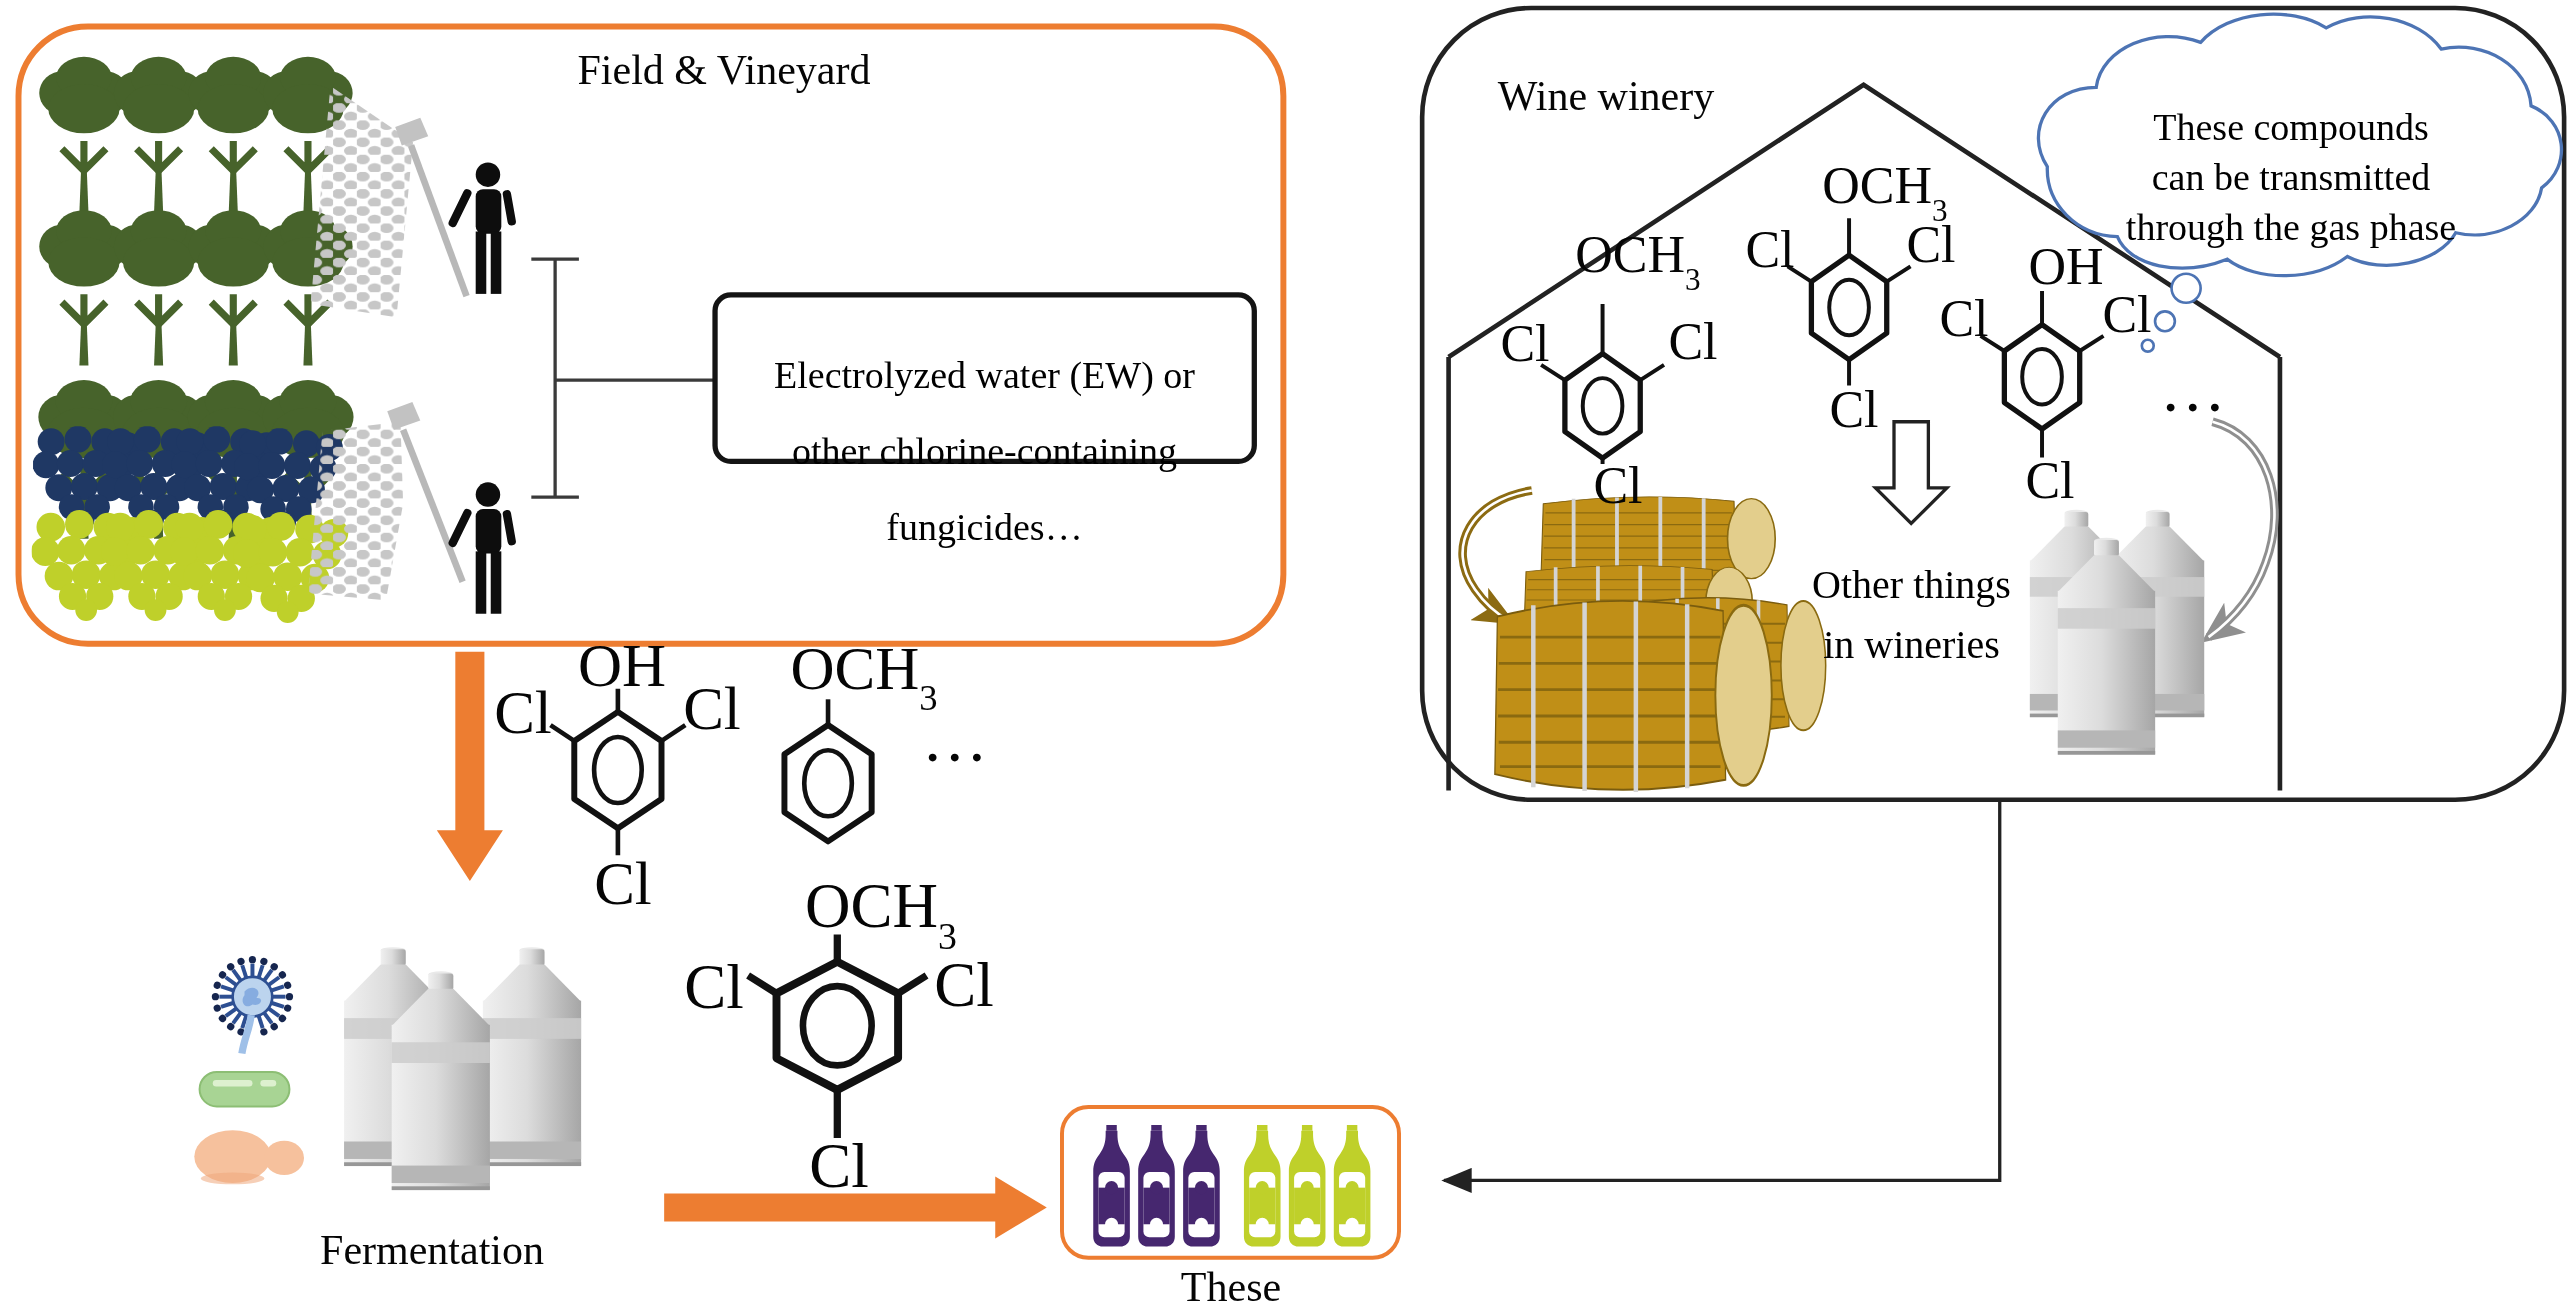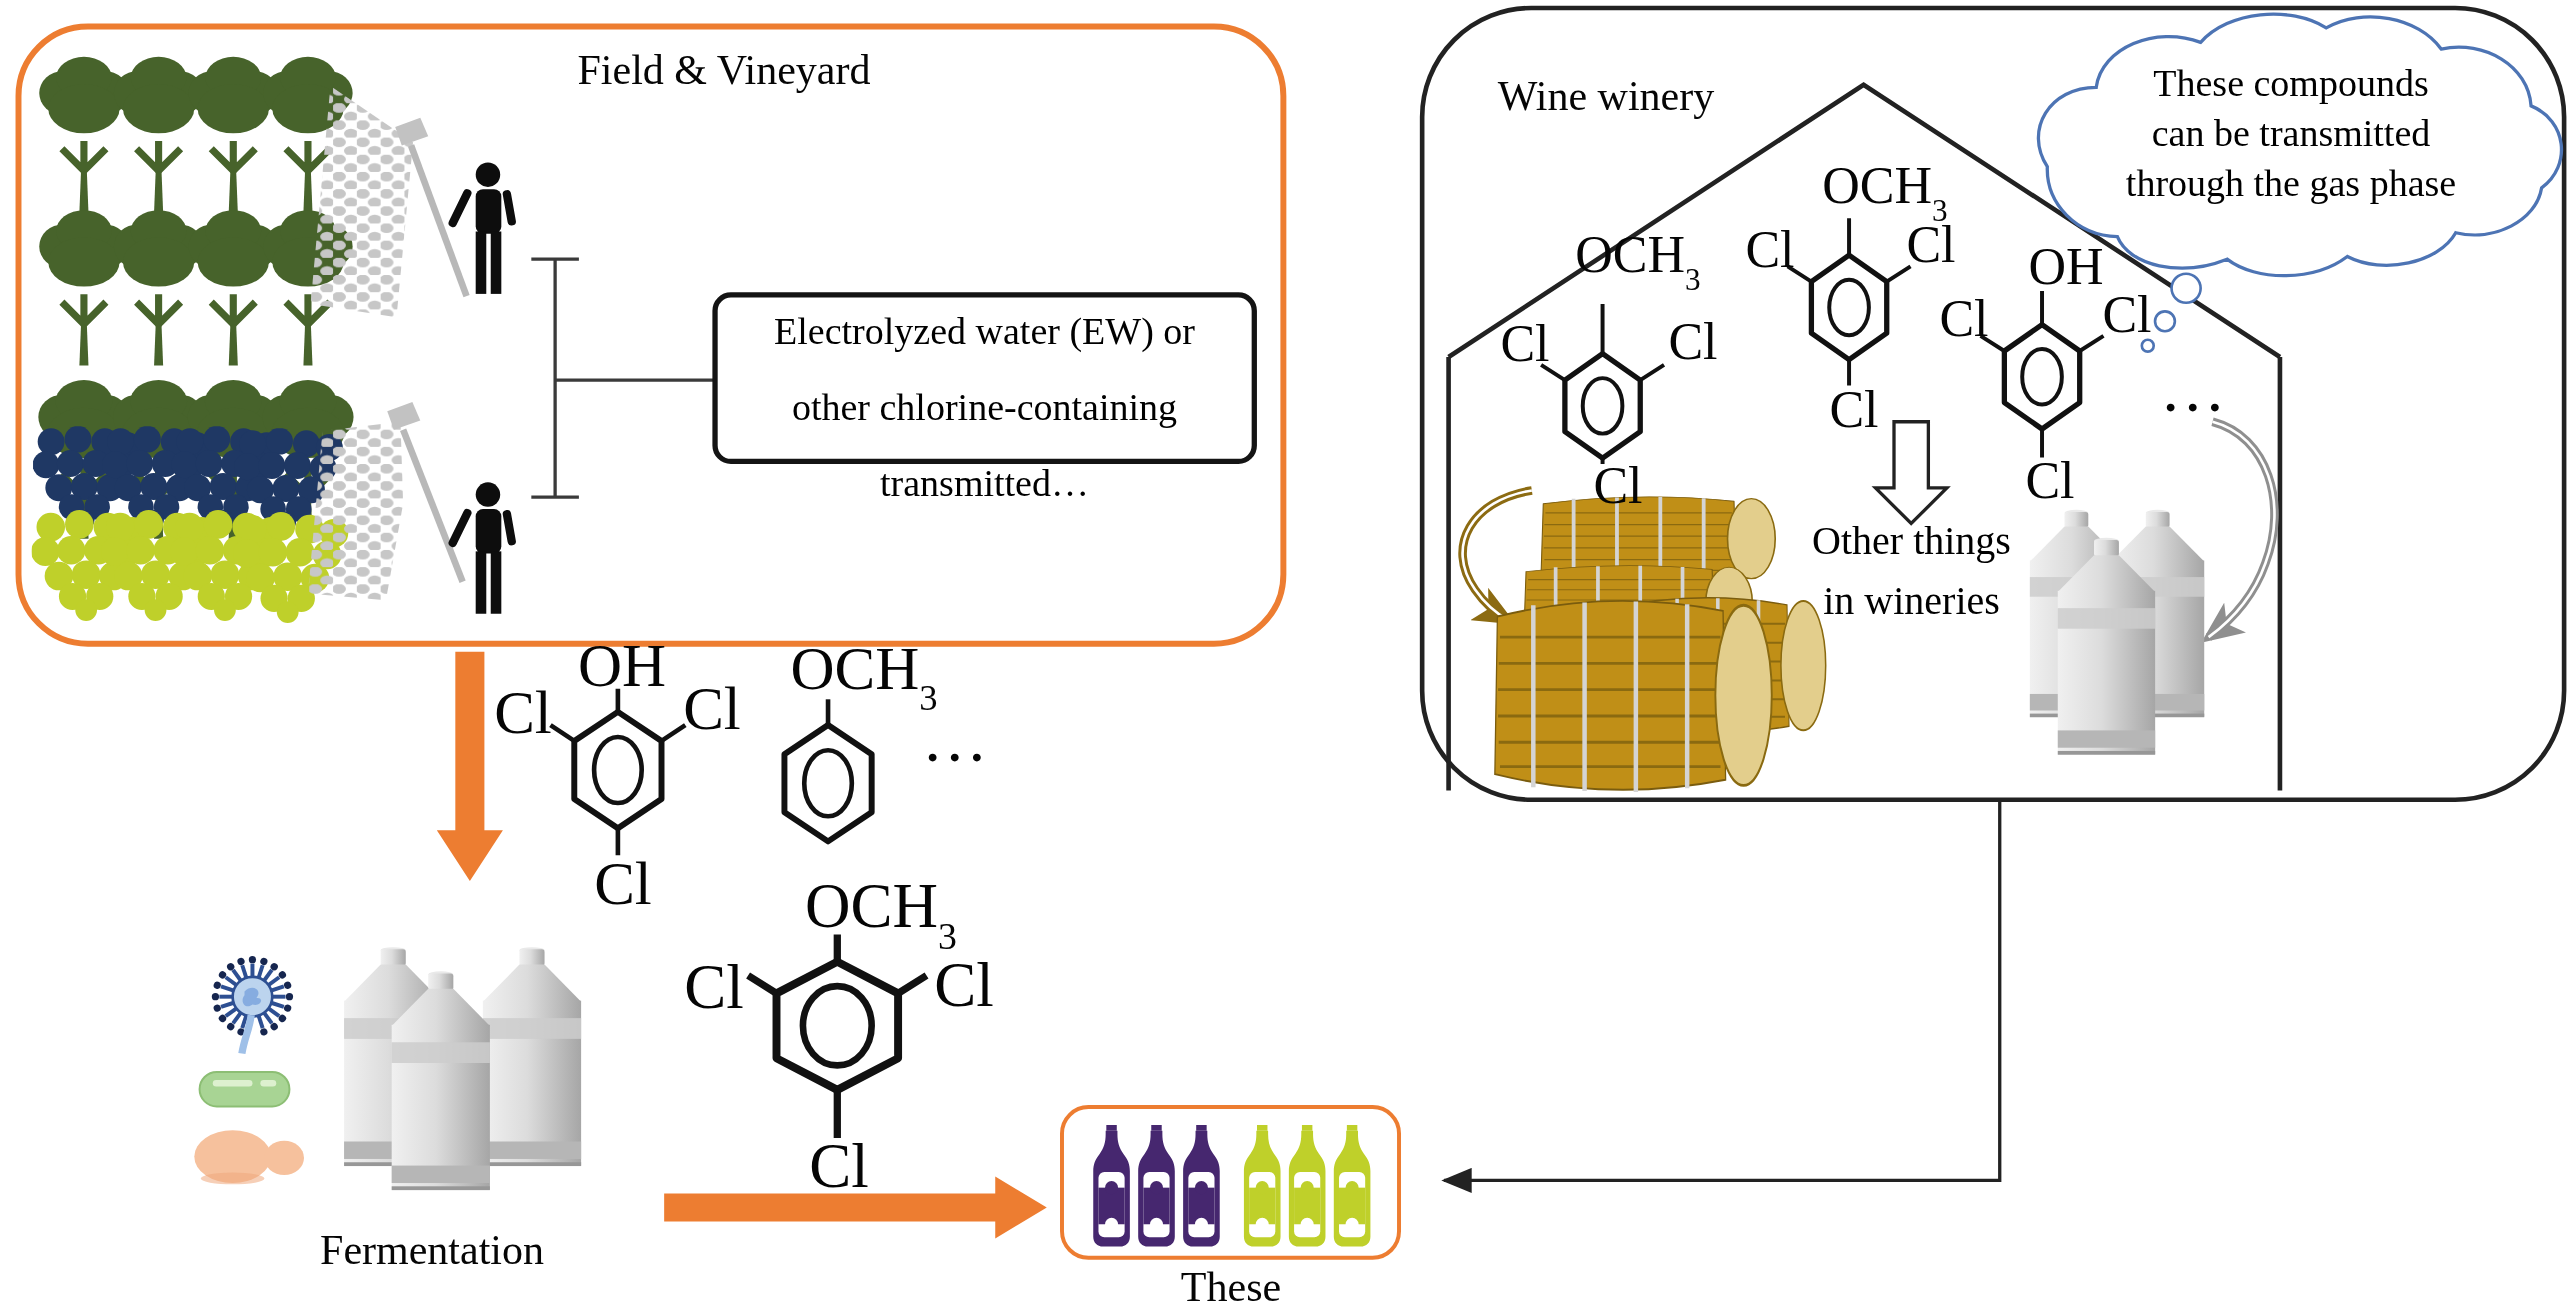--- a/index.html
+++ b/index.html
@@ -6,21 +6,21 @@
   #canvas{position:relative;width:2576px;height:1316px;background:#ffffff;overflow:hidden;
           font-family:"Liberation Serif","DejaVu Serif",serif;color:#000;}
   #art{position:absolute;left:0;top:0;width:2576px;height:1316px;}
   .lbl{position:absolute;transform:translate(-50%,-50%);white-space:nowrap;line-height:1;color:#050505;}
   .title{font-size:42px;}
   .chem-sm{font-size:52px;}
   .chem-mid{font-size:61px;}
   .chem-big{font-size:63px;}
   .dots{font-size:66px;letter-spacing:2.6px;}
   sub{font-size:60%;position:relative;top:0.22em;}
-  .stack{position:absolute;display:flex;flex-direction:column;align-items:center;text-align:left;}
+  .stack{position:absolute;display:flex;flex-direction:column;align-items:center;text-align:left;margin-top:44px;}
   .note{left:720px;top:305px;width:529px;font-size:38px;line-height:52px;gap:24px;}
   .cloudtxt{left:2061px;top:58px;width:460px;font-size:38px;line-height:50px;}
   .otherthings{left:1713px;top:515px;width:397px;font-size:40px;line-height:52px;gap:8px;}
 </style>
 </head>
 <body>
 
 <div id="canvas">
 
 <svg id="art" viewBox="0 0 3898 1991" xmlns="http://www.w3.org/2000/svg">
@@ -313,21 +313,21 @@
     <circle cx="3276" cy="486" r="15" fill="#fff" stroke="#4D74B4" stroke-width="4"></circle>
     <circle cx="3250" cy="523" r="9" fill="#fff" stroke="#4D74B4" stroke-width="4"></circle>
   </g>
 </svg>
 
 <div class="lbl title" style="left:724px;top:70px">Field &amp; Vineyard</div>
 
 <div class="stack note">
   <span>Electrolyzed water (EW) or</span>
   <span>other chlorine-containing</span>
-  <span>transmitted…</span>
+  <span>fungicides…</span>
 </div>
 
 <div class="lbl title" style="left:1606px;top:96px">Wine winery</div>
 
 <div class="stack cloudtxt">
   <span>These compounds</span>
   <span>can be transmitted</span>
   <span>through the gas phase</span>
 </div>
 

